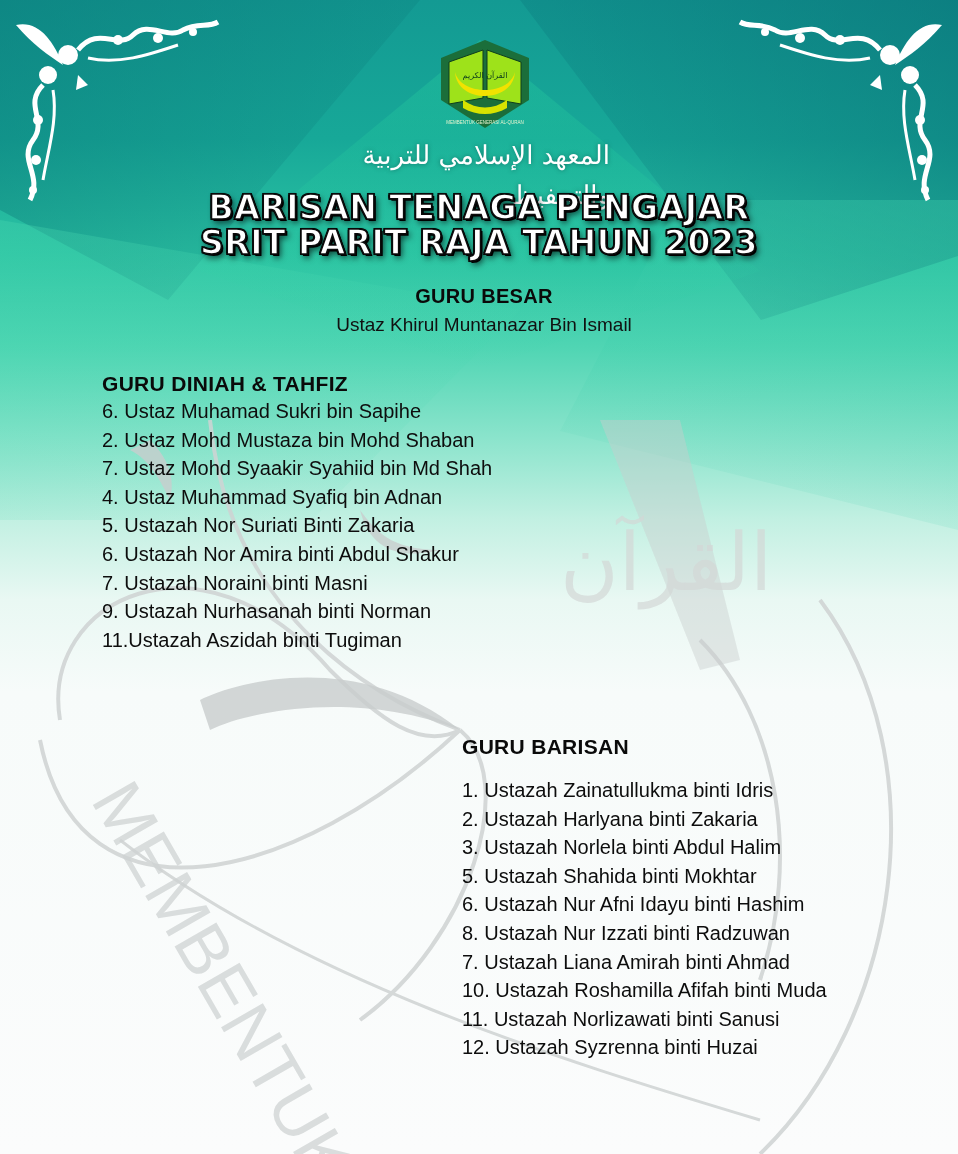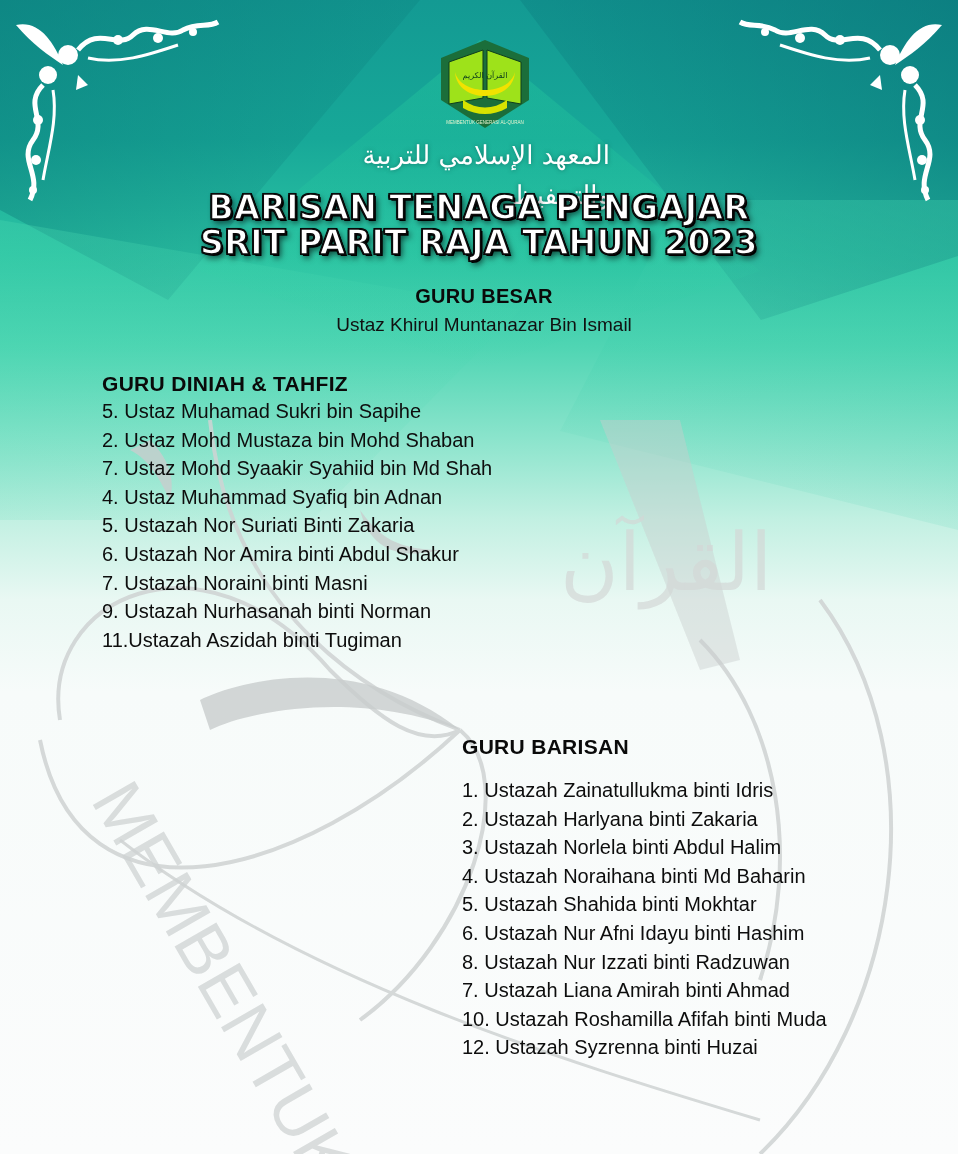--- a/index.html
+++ b/index.html
@@ -152,37 +152,37 @@
   <div class="arabic-title">المعهد الإسلامي للتربية والتحفيظ</div>
 
   <div class="main-title l1">BARISAN TENAGA PENGAJAR</div>
   <div class="main-title l2">SRIT PARIT RAJA TAHUN 2023</div>
 
   <div class="heading" style="left:0;width:968px;text-align:center;top:285px;font-size:20px;">GURU BESAR</div>
   <div class="subtext" style="left:0;width:968px;text-align:center;top:314px;">Ustaz Khirul Muntanazar Bin Ismail</div>
 
   <div class="heading" style="left:102px;top:372px;">GURU DINIAH &amp; TAHFIZ</div>
   <ul class="list" style="left:102px;top:397px;">
-    <li>5. Ustaz Muhamad Sukri bin Sapihe</li>
+    <li>6. Ustaz Muhamad Sukri bin Sapihe</li>
     <li>2. Ustaz Mohd Mustaza bin Mohd Shaban</li>
     <li>7. Ustaz Mohd Syaakir Syahiid bin Md Shah</li>
     <li>4. Ustaz Muhammad Syafiq bin Adnan</li>
     <li>5. Ustazah Nor Suriati Binti Zakaria</li>
     <li>6. Ustazah Nor Amira binti Abdul Shakur</li>
     <li>7. Ustazah Noraini binti Masni</li>
     <li>9. Ustazah Nurhasanah binti Norman</li>
     <li>11.Ustazah Aszidah binti Tugiman</li>
   </ul>
 
   <div class="heading" style="left:462px;top:735px;">GURU BARISAN</div>
   <ul class="list" style="left:462px;top:776px;">
     <li>1. Ustazah Zainatullukma binti Idris</li>
     <li>2. Ustazah Harlyana binti Zakaria</li>
     <li>3. Ustazah Norlela binti Abdul Halim</li>
-    <li>4. Ustazah Noraihana binti Md Baharin</li>
     <li>5. Ustazah Shahida binti Mokhtar</li>
     <li>6. Ustazah Nur Afni Idayu binti Hashim</li>
     <li>8. Ustazah Nur Izzati binti Radzuwan</li>
     <li>7. Ustazah Liana Amirah binti Ahmad</li>
     <li>10. Ustazah Roshamilla Afifah binti Muda</li>
+    <li>11. Ustazah Norlizawati binti Sanusi</li>
     <li>12. Ustazah Syzrenna binti Huzai</li>
   </ul>
 </div>
 
 </body></html>

